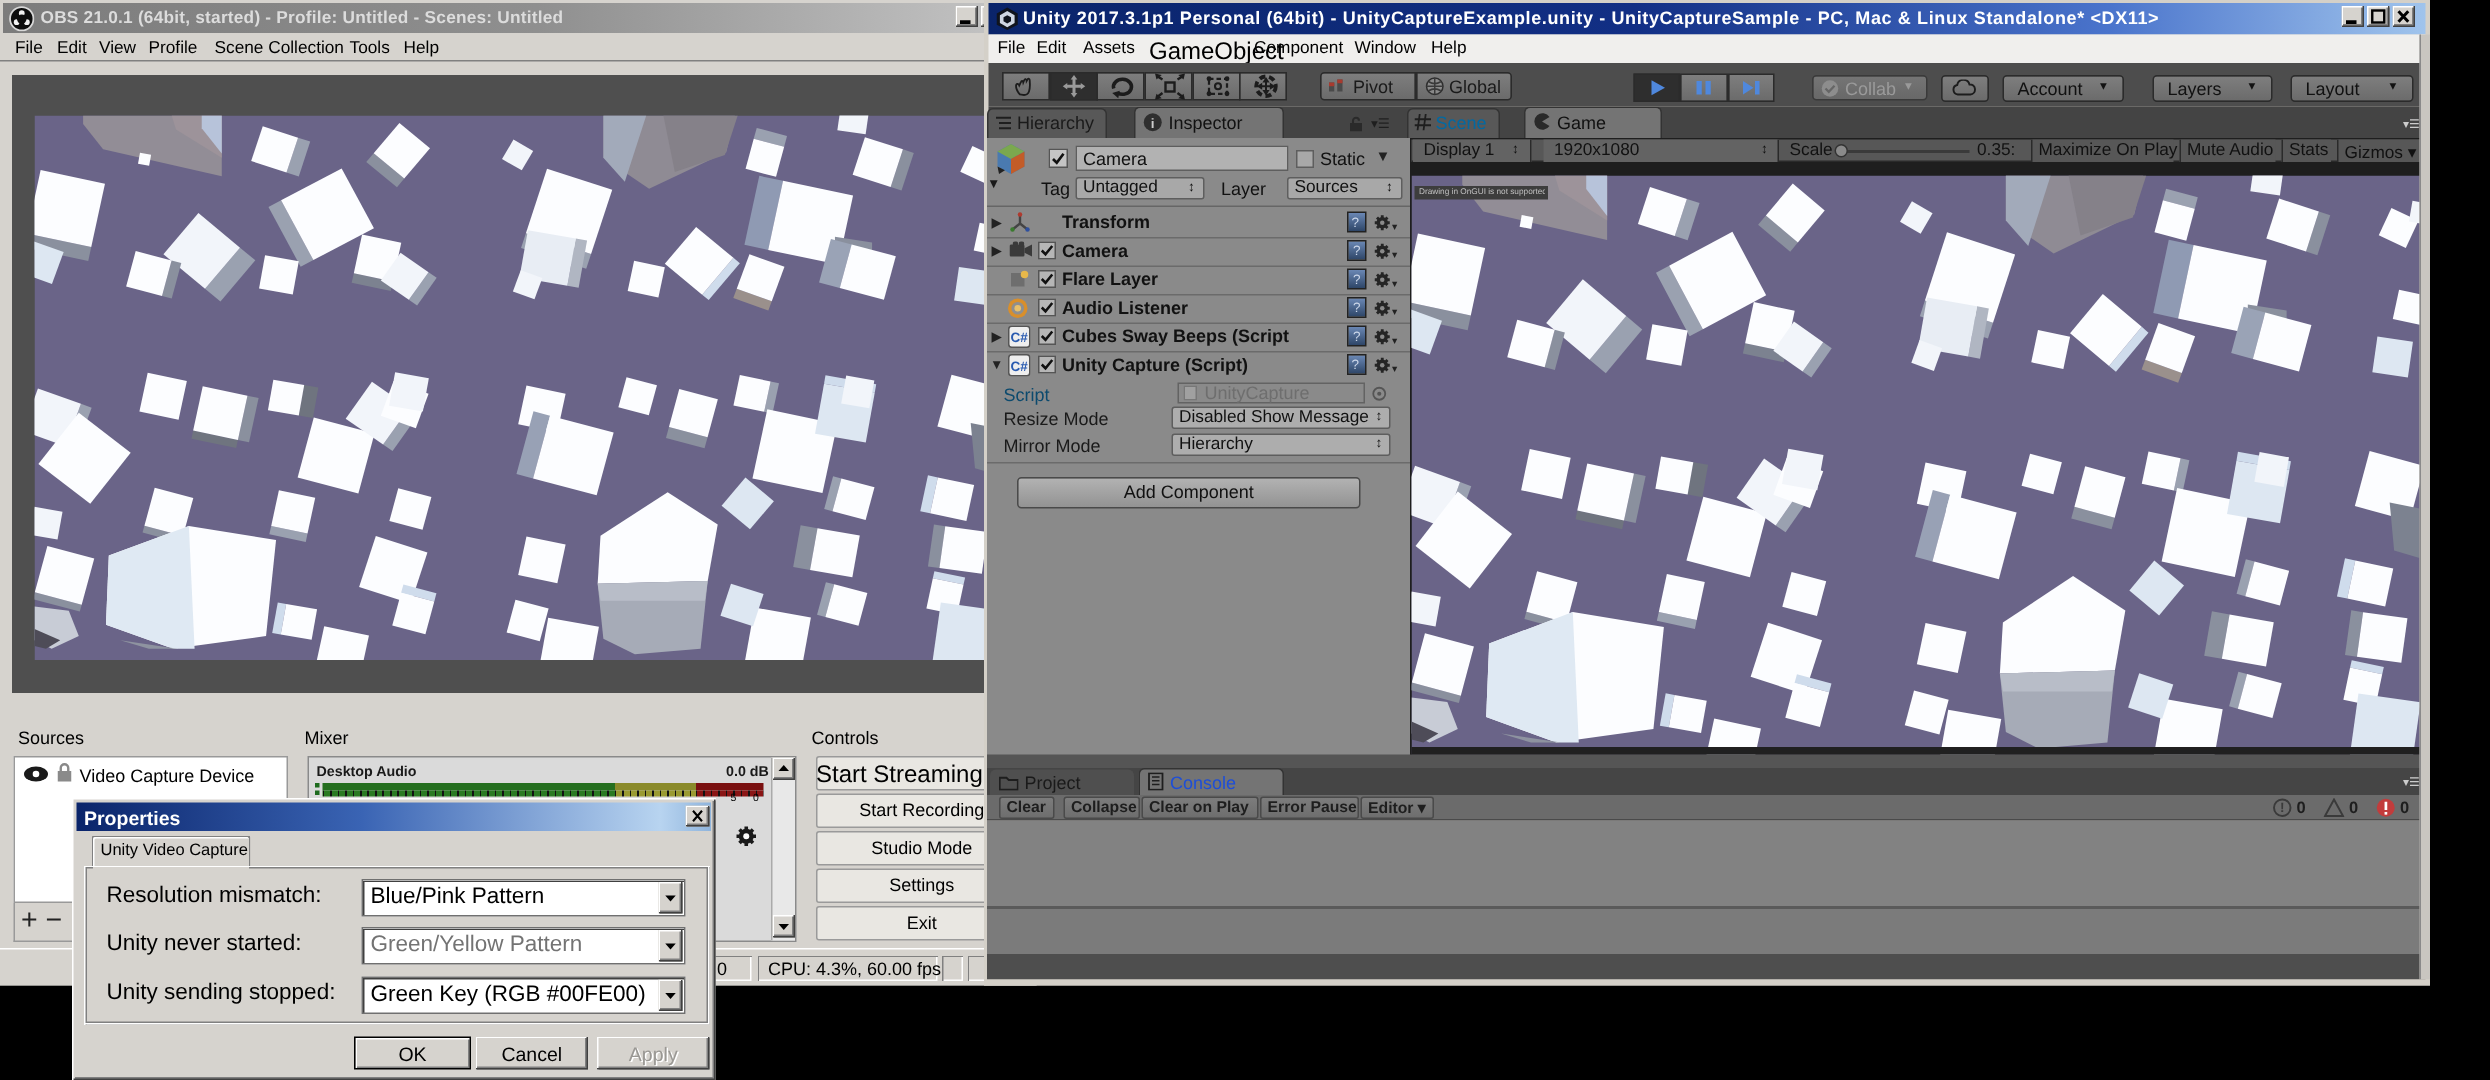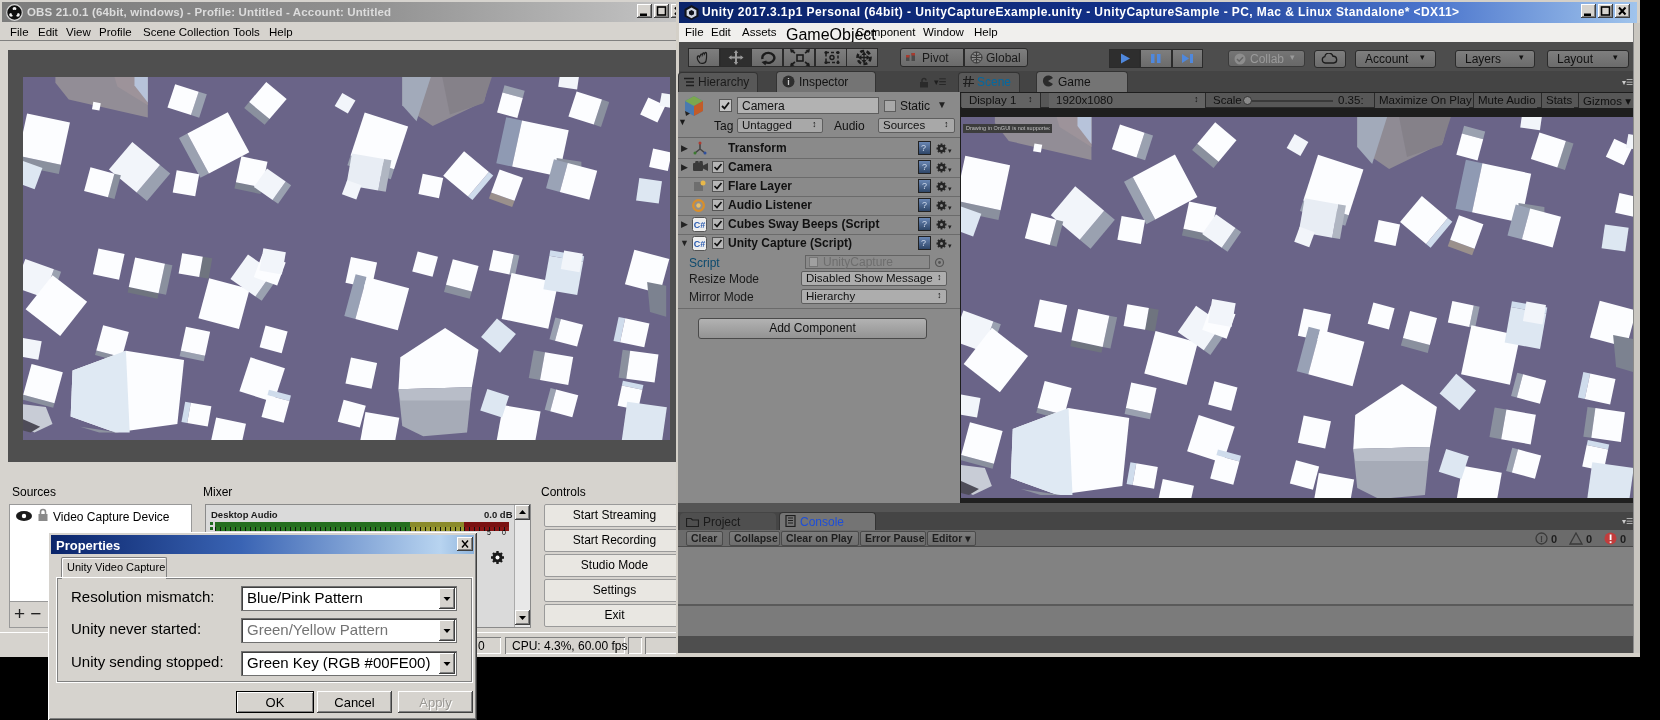--- a/index.html
+++ b/index.html
@@ -10,21 +10,21 @@
 </style></head><body>
 <div class="a" style="left:0;top:0;width:691px;height:657px;background:#d6d3ce;border-right:1px solid #404040;border-bottom:1px solid #404040">
 <div class="a" style="left:2px;top:2px;width:685px;height:20px;background:linear-gradient(90deg,#7c7c7c,#8f8f8f 52%,#c6c6c6)"></div>
 <svg class="a" style="left:6px;top:4px" width="17" height="17">
       <circle cx="8.5" cy="8.5" r="7.8" fill="#0e0e0e" stroke="#d8d8d8" stroke-width="1.2"></circle>
       <circle cx="8.5" cy="4.8" r="1.9" fill="#f2f2f2"></circle>
       <circle cx="5.1" cy="10.8" r="1.9" fill="#f2f2f2"></circle>
       <circle cx="11.9" cy="10.8" r="1.9" fill="#f2f2f2"></circle>
       <circle cx="8.5" cy="8.8" r="3.1" fill="#0e0e0e"></circle>
     </svg>
-<div class="txt" style="left:27px;top:6px;font-size:11.5px;font-weight:bold;color:#dcdcdc;letter-spacing:0.15px">OBS 21.0.1 (64bit, windows) - Profile: Untitled - Account: Untitled</div>
+<div class="txt" style="left:27px;top:6px;font-size:11.5px;font-weight:bold;color:#dcdcdc;letter-spacing:0.15px">OBS 21.0.1 (64bit, started) - Profile: Untitled - Scenes: Untitled</div>
 <div class="a cbtn" style="left:637px;top:4px;width:15px;height:14px"></div>
 <div class="a cbtn" style="left:654px;top:4px;width:15px;height:14px"></div>
 <div class="a cbtn" style="left:671px;top:4px;width:15px;height:14px"></div>
 <svg class="a" style="left:637px;top:4px" width="15" height="14">
       <rect x="3" y="9.5" width="7" height="2.5" fill="#000"></rect>
     </svg>
 <svg class="a" style="left:654px;top:4px" width="15" height="14">
       <rect x="3.5" y="3" width="8" height="8" fill="none" stroke="#000" stroke-width="1.6"></rect>
     </svg>
 <svg class="a" style="left:671px;top:4px" width="15" height="14">
@@ -201,41 +201,41 @@
       <g fill="#1a1a1a">
         <circle cx="8.5" cy="8.5" r="5"></circle>
         <g stroke="#1a1a1a" stroke-width="2.4">
           <path d="M8.5 2 V15 M2 8.5 H15 M4 4 L13 13 M13 4 L4 13"></path>
         </g>
       </g>
       <circle cx="8.5" cy="8.5" r="2" fill="#fcfcfc"></circle>
     </svg>
 <div class="txt" style="left:541px;top:485px;font-size:12px">Controls</div>
 <div class="a" style="left:544px;top:504px;width:141px;height:23px;background:#e9e7e2;border:1px solid #9a9a9a;border-radius:2px"></div>
-<div class="txt" style="left:544px;top:508px;width:141px;text-align:center;font-size:12px">Start Streaming</div>
+<div class="txt" style="left:544px;top:508px;width:141px;text-align:left;font-size:16px">Start Streaming</div>
 <div class="a" style="left:544px;top:529px;width:141px;height:23px;background:#e9e7e2;border:1px solid #9a9a9a;border-radius:2px"></div>
 <div class="txt" style="left:544px;top:533px;width:141px;text-align:center;font-size:12px">Start Recording</div>
 <div class="a" style="left:544px;top:554px;width:141px;height:23px;background:#e9e7e2;border:1px solid #9a9a9a;border-radius:2px"></div>
 <div class="txt" style="left:544px;top:558px;width:141px;text-align:center;font-size:12px">Studio Mode</div>
 <div class="a" style="left:544px;top:579px;width:141px;height:23px;background:#e9e7e2;border:1px solid #9a9a9a;border-radius:2px"></div>
 <div class="txt" style="left:544px;top:583px;width:141px;text-align:center;font-size:12px">Settings</div>
 <div class="a" style="left:544px;top:604px;width:141px;height:23px;background:#e9e7e2;border:1px solid #9a9a9a;border-radius:2px"></div>
 <div class="txt" style="left:544px;top:608px;width:141px;text-align:center;font-size:12px">Exit</div>
 <div class="a" style="left:0;top:632px;width:691px;height:25px;background:#d6d3ce;border-top:1px solid #fff"></div>
 <div class="a sunken" style="left:420px;top:637px;width:81px;height:17px"></div>
 <div class="txt" style="left:478px;top:639px;font-size:12px">0</div>
 <div class="a sunken" style="left:505px;top:637px;width:120px;height:17px"></div>
 <div class="txt" style="left:512px;top:639px;font-size:12px">CPU: 4.3%, 60.00 fps</div>
 <div class="a sunken" style="left:628px;top:637px;width:14px;height:17px"></div>
 <div class="a sunken" style="left:645px;top:637px;width:32px;height:17px"></div>
 <svg class="a" style="left:676px;top:642px" width="13" height="13">
       <path d="M12 1 L1 12 M12 5 L5 12 M12 9 L9 12" stroke="#909090" stroke-width="1.5"></path>
     </svg>
 </div>
-<div class="a" style="left:676px;top:0;width:964px;height:657px;background:#d4d0c8">
+<div class="a" style="left:656px;top:0;width:964px;height:657px;background:#d4d0c8">
 <div class="a" style="left:3px;top:2px;width:958px;height:21px;background:linear-gradient(90deg,#0a246a,#122f85 45%,#4a74cc 78%,#a0c4ec)"></div>
 <svg class="a" style="left:7px;top:4px" width="17" height="17" viewBox="0 0 17 17">
       <polygon points="8.5,1 15.5,5 15.5,12.5 8.5,16 1.5,12.5 1.5,5" fill="#10141d"></polygon>
       <path d="M8.5 3.4 L13.4 6.2 V11.4 L8.5 14.2 L3.6 11.4 V6.2 Z M8.5 6.1 L6 7.5 V10.2 L8.5 11.6 L11 10.2 V7.5 Z" fill="#cfd6e2" fill-rule="evenodd"></path>
     </svg>
 <div class="txt" style="left:26px;top:5px;font-size:12px;font-weight:bold;color:#fff;letter-spacing:0.42px">Unity 2017.3.1p1 Personal (64bit) - UnityCaptureExample.unity - UnityCaptureSample - PC, Mac &amp; Linux Standalone* &lt;DX11&gt;</div>
 <div class="a cbtn" style="left:905px;top:4px;width:15px;height:14px"></div>
 <div class="a cbtn" style="left:922px;top:4px;width:15px;height:14px"></div>
 <div class="a cbtn" style="left:939px;top:4px;width:15px;height:14px"></div>
 <svg class="a" style="left:905px;top:4px" width="15" height="14">
@@ -404,21 +404,21 @@
 <div class="a" style="left:61px;top:97px;width:142px;height:17px;background:#b2b2b2;border:1px solid #5e5e5e"></div>
 <div class="txt" style="left:66px;top:99px;font-size:12px;color:#111">Camera</div>
 <div class="a" style="left:208px;top:100px;width:12px;height:12px;background:#a8a8a8;border:1px solid #5e5e5e"></div>
 <div class="txt" style="left:224px;top:99px;font-size:12px;color:#111">Static</div>
 <div class="txt" style="left:261px;top:99px;font-size:10px;color:#222">▼</div>
 <div class="txt" style="left:2px;top:117px;font-size:9px;color:#1a1a1a">▼</div>
 <div class="txt" style="left:38px;top:119px;font-size:12px;color:#111">Tag</div>
 <div class="a" style="left:61px;top:118px;width:86px;height:15px;background:#a8a8a8;border:1px solid #5e5e5e;border-radius:2px"></div>
 <div class="txt" style="left:66px;top:119px;font-size:11.5px;color:#111">Untagged</div>
 <div class="txt" style="left:136px;top:119px;font-size:9px;color:#111">↕</div>
-<div class="txt" style="left:158px;top:119px;font-size:12px;color:#111">Audio</div>
+<div class="txt" style="left:158px;top:119px;font-size:12px;color:#111">Layer</div>
 <div class="a" style="left:202px;top:118px;width:77px;height:15px;background:#a8a8a8;border:1px solid #5e5e5e;border-radius:2px"></div>
 <div class="txt" style="left:207px;top:119px;font-size:11.5px;color:#111">Sources</div>
 <div class="txt" style="left:268px;top:119px;font-size:9px;color:#111">↕</div>
 <div class="a" style="left:2px;top:137px;width:282px;height:1px;background:#666"></div>
 <div class="txt" style="left:5px;top:143px;font-size:9px;color:#222">▶</div>
     <svg class="a" style="left:16px;top:141px" width="16" height="15">
       <path d="M8 2 V8 M8 8 L3 12 M8 8 L13 12" stroke="#444" stroke-width="1.6"></path>
       <circle cx="8" cy="2" r="1.5" fill="#b03a2e"></circle>
       <circle cx="3" cy="12" r="1.5" fill="#3a7a2e"></circle>
       <circle cx="13" cy="12" r="1.5" fill="#2e4f9e"></circle>

